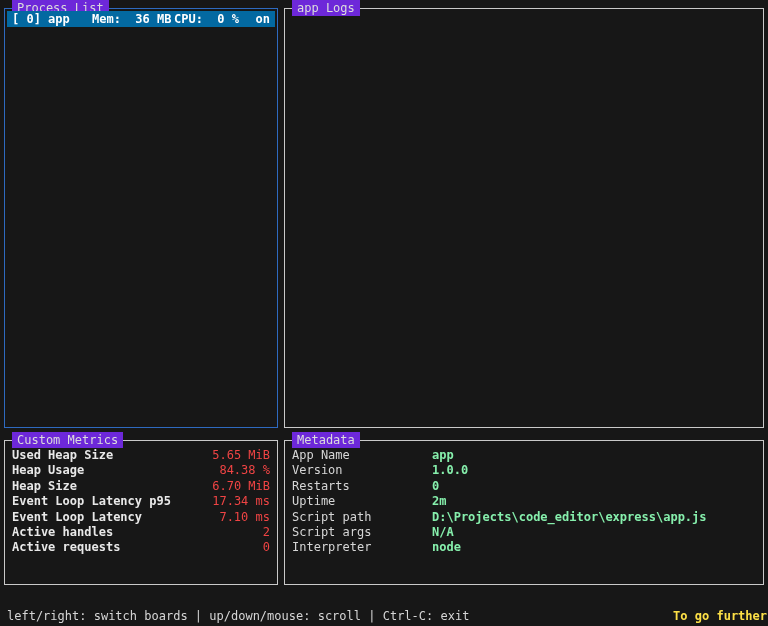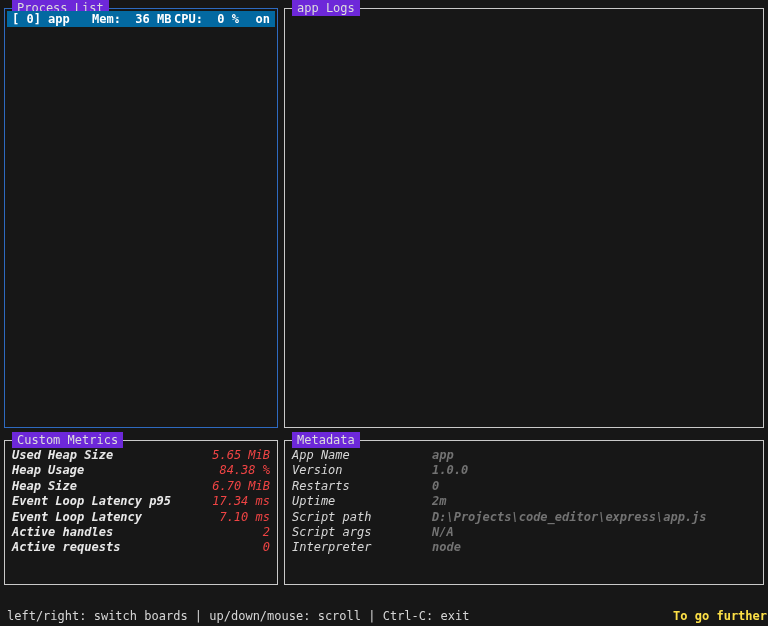--- a/index.html
+++ b/index.html
@@ -44,32 +44,32 @@
     display: flex;
     align-items: center;
     padding: 0 5px;
     white-space: pre;
   }
   .p-name { width: 80px; flex: none; }
   .p-mem  { width: 82px; flex: none; }
   .p-cpu  { flex: 1; }
   .p-status { margin-left: auto; }
 
-  .rows { padding: 7px 7px 0 7px; font-style: italic; }
+  .rows { padding: 7px 7px 0 7px; }
   .m-row, .md-row {
     display: flex;
     line-height: 15.4px;
     white-space: pre;
   }
   .m-row { justify-content: space-between; }
   .m-label { font-weight: bold; color: #e8e8e8; }
   .m-value { color: #ef4444; }
 
   .md-label { width: 140px; flex: none; color: #d6d6d6; }
-  .md-value { font-weight: bold; color: #737373; }
+  .md-value { font-weight: bold; color: #86efac; }
 
   .statusbar-left {
     position: absolute;
     left: 7px; top: 609px;
     color: #d6d6d6;
     white-space: pre;
   }
   .statusbar-right {
     position: absolute;
     right: 1px; top: 609px;

